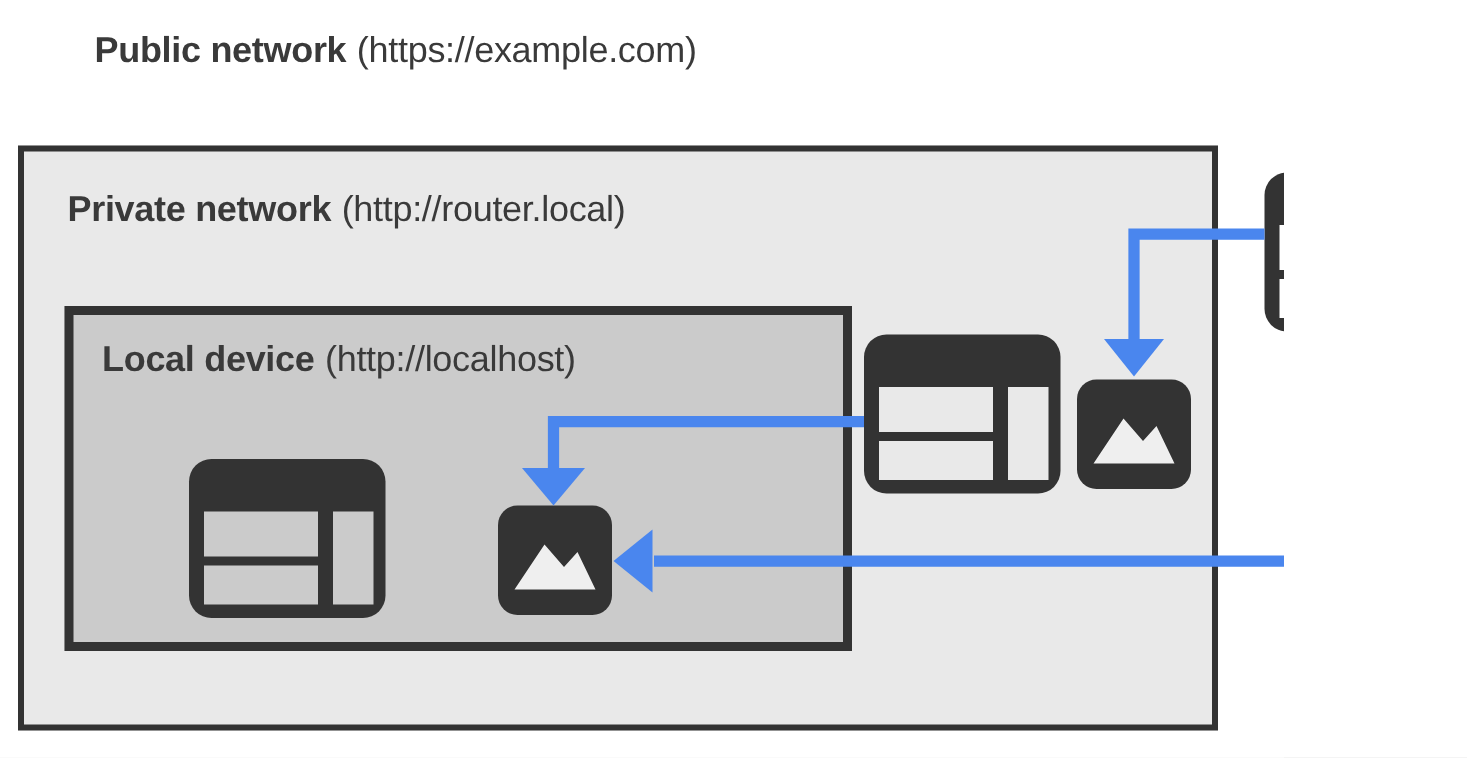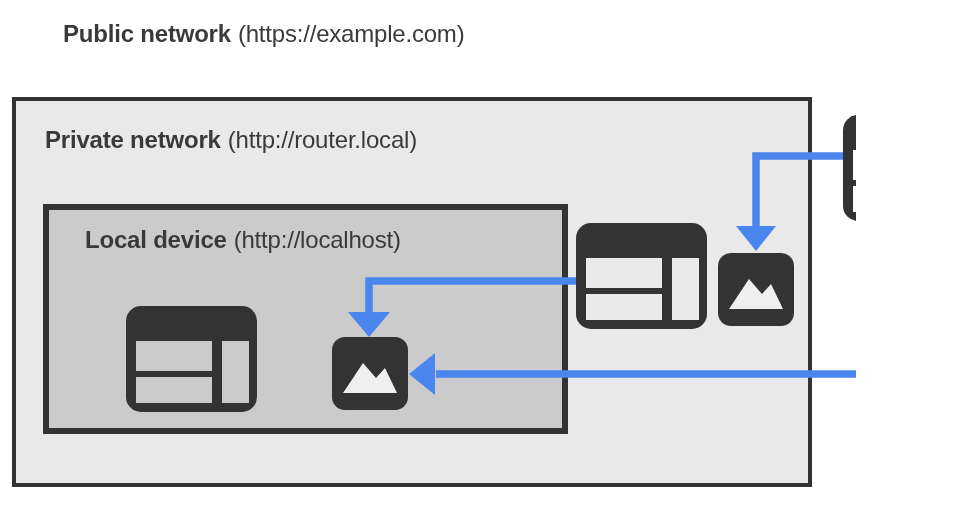--- a/index.html
+++ b/index.html
@@ -46,21 +46,21 @@
   }
   .private-label { left: 29px; top: 25px; }
 
   .local-box {
     position: absolute;
     left: 27px; top: 103px;
     width: 525px; height: 230px;
     background: var(--local-device-fill);
     border: 6px solid var(--box-border);
   }
-  .local-label { left: 36px; top: 16px; }
+  .local-label { left: 19px; top: 16px; }
 
   
   .browser-icon {
     position: absolute;
     width: 131px; height: 106px;
     background: var(--icon-dark);
     border-radius: 15px;
   }
   .browser-icon .pane { position: absolute; background: var(--cut); }
   .browser-icon .pane-row1 { left: 10px; top: 35px; width: 76px; height: 30px; }

